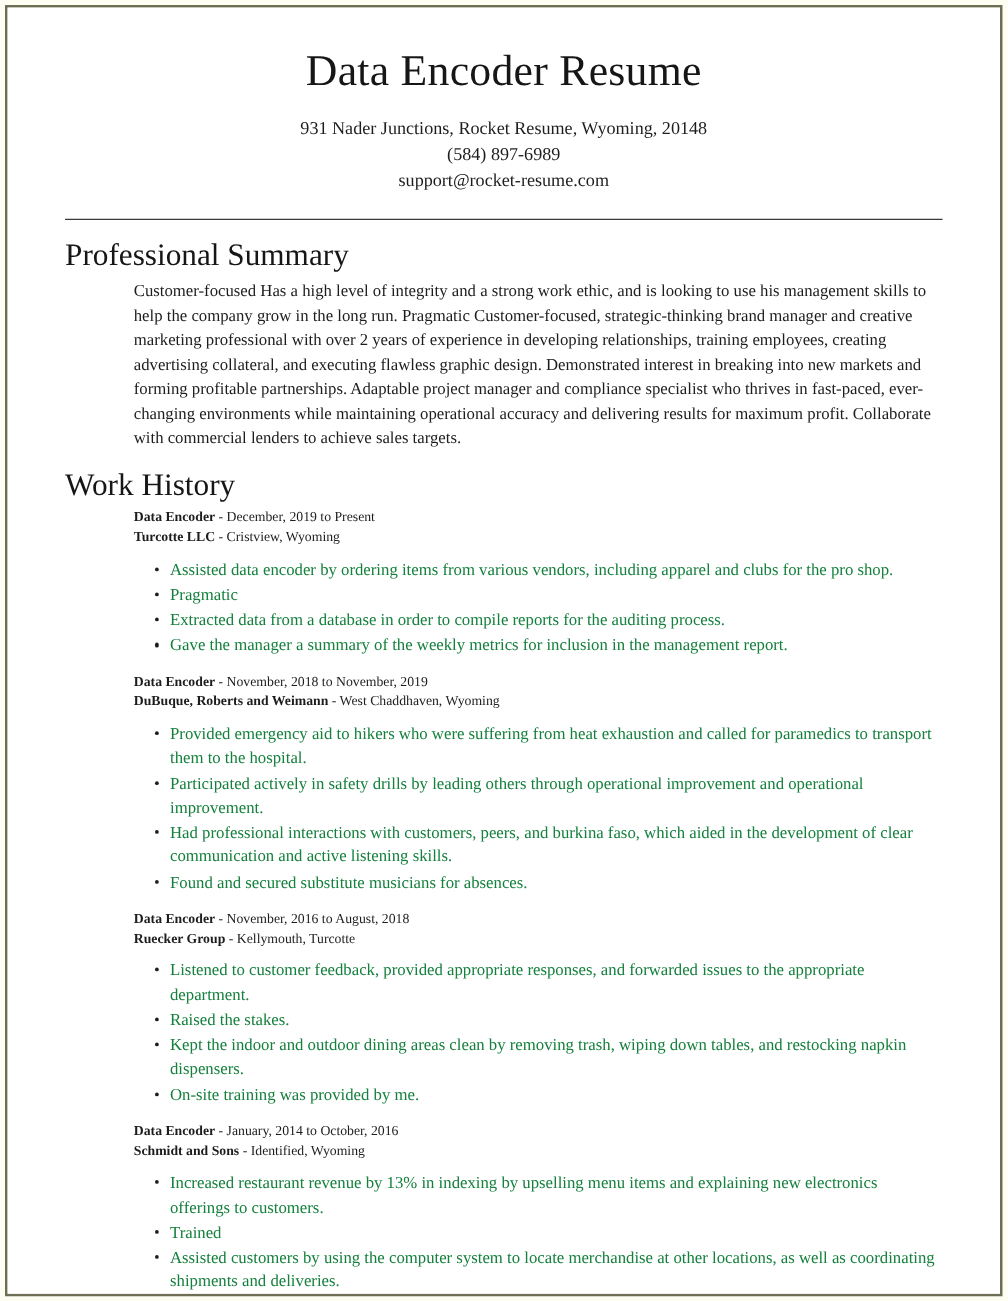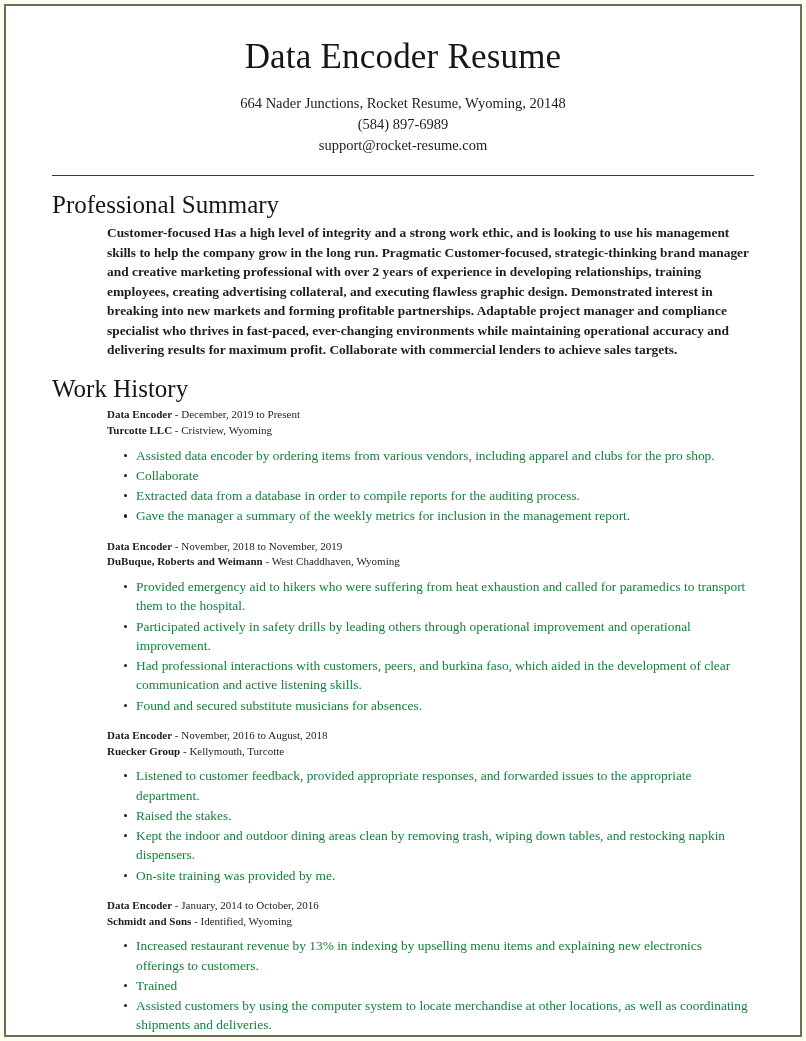--- a/index.html
+++ b/index.html
@@ -71,21 +71,20 @@
   .section-body {
     margin-left: 101px;
     margin-right: 48px;
   }
   .summary-text {
     font-size: 13.4px;
     line-height: 1.455;
     color: #1d1d1d;
     text-align: left;
     margin: 0;
-    font-weight: bold;
   }
 
   
   .job {
     margin-bottom: 13px;
   }
   .job:first-child {
     margin-top: 2px;
   }
   .job-line {
@@ -128,42 +127,42 @@
   }
 </style>
 </head>
 <body>
 
 <div id="page-frame">
   <div id="page-inner">
 
     <div class="header">
       <h1 class="resume-title">Data Encoder Resume</h1>
-      <div class="contact-line">664 Nader Junctions, Rocket Resume, Wyoming, 20148</div>
+      <div class="contact-line">931 Nader Junctions, Rocket Resume, Wyoming, 20148</div>
       <div class="contact-line">(584) 897-6989</div>
       <div class="contact-line">support@rocket-resume.com</div>
     </div>
     <hr class="divider">
 
     <div class="section">
       <h2 class="section-heading">Professional Summary</h2>
       <div class="section-body">
         <p class="summary-text">Customer-focused Has a high level of integrity and a strong work ethic, and is looking to use his management skills to help the company grow in the long run. Pragmatic Customer-focused, strategic-thinking brand manager and creative marketing professional with over 2 years of experience in developing relationships, training employees, creating advertising collateral, and executing flawless graphic design. Demonstrated interest in breaking into new markets and forming profitable partnerships. Adaptable project manager and compliance specialist who thrives in fast-paced, ever-changing environments while maintaining operational accuracy and delivering results for maximum profit. Collaborate with commercial lenders to achieve sales targets.</p>
       </div>
     </div>
 
     <div class="section">
       <h2 class="section-heading">Work History</h2>
       <div class="work-body" id="jobs-container">
           <div class="job">
             <div class="job-line"><span class="strong">Data Encoder</span><span class="sep"> - </span><span>December, 2019 to Present</span></div>
             <div class="job-line"><span class="strong">Turcotte LLC</span><span class="sep"> - </span><span>Cristview, Wyoming</span></div>
             <ul class="job-bullets">
               <li>Assisted data encoder by ordering items from various vendors, including apparel and clubs for the pro shop.</li>
-              <li>Collaborate</li>
+              <li>Pragmatic</li>
               <li>Extracted data from a database in order to compile reports for the auditing process.</li>
               <li>Gave the manager a summary of the weekly metrics for inclusion in the management report.</li>
             </ul>
           </div>
           <div class="job">
             <div class="job-line"><span class="strong">Data Encoder</span><span class="sep"> - </span><span>November, 2018 to November, 2019</span></div>
             <div class="job-line"><span class="strong">DuBuque, Roberts and Weimann</span><span class="sep"> - </span><span>West Chaddhaven, Wyoming</span></div>
             <ul class="job-bullets">
               <li>Provided emergency aid to hikers who were suffering from heat exhaustion and called for paramedics to transport them to the hospital.</li>
               <li>Participated actively in safety drills by leading others through operational improvement and operational improvement.</li>

